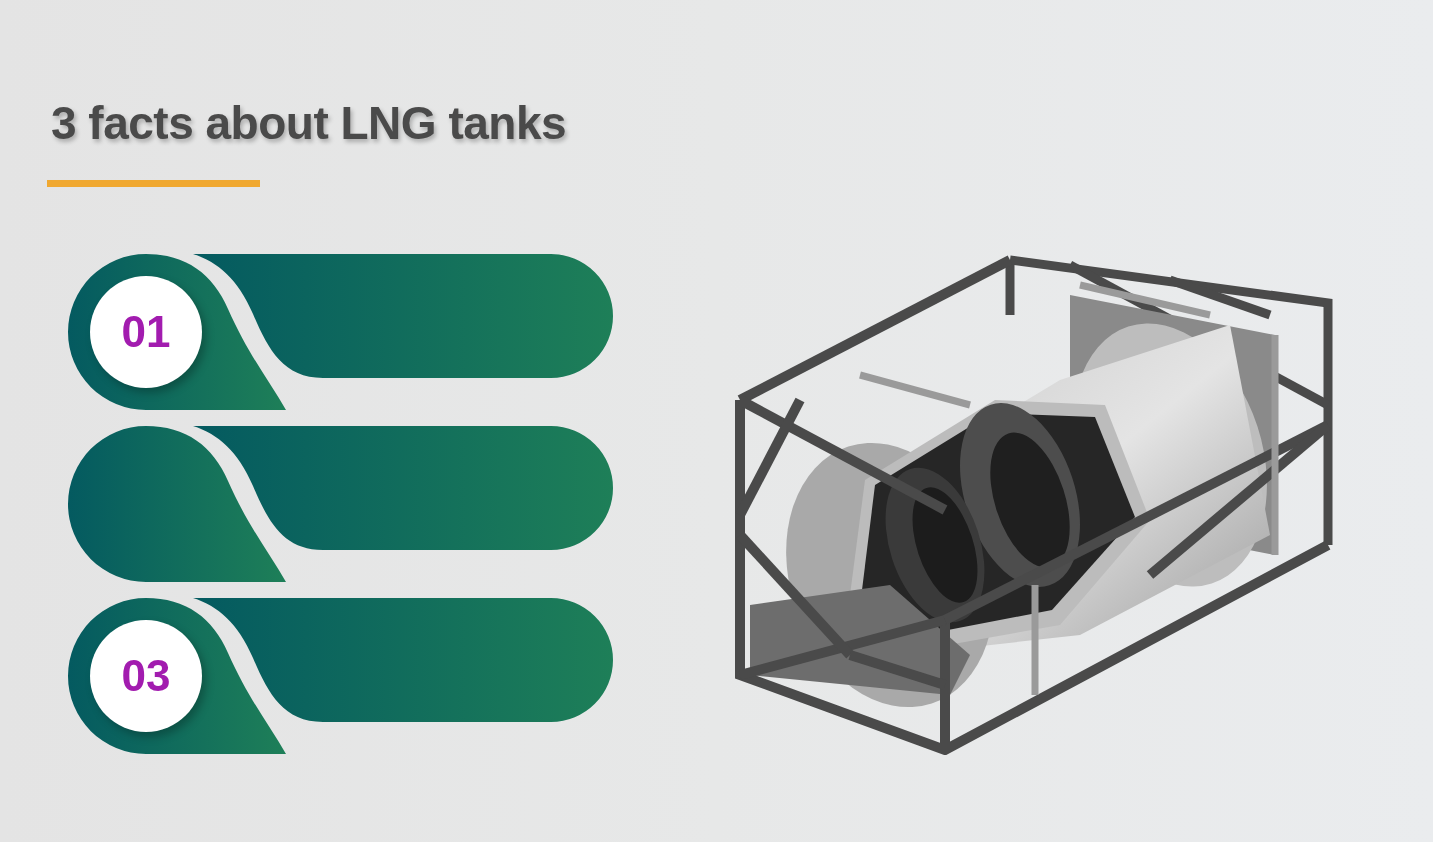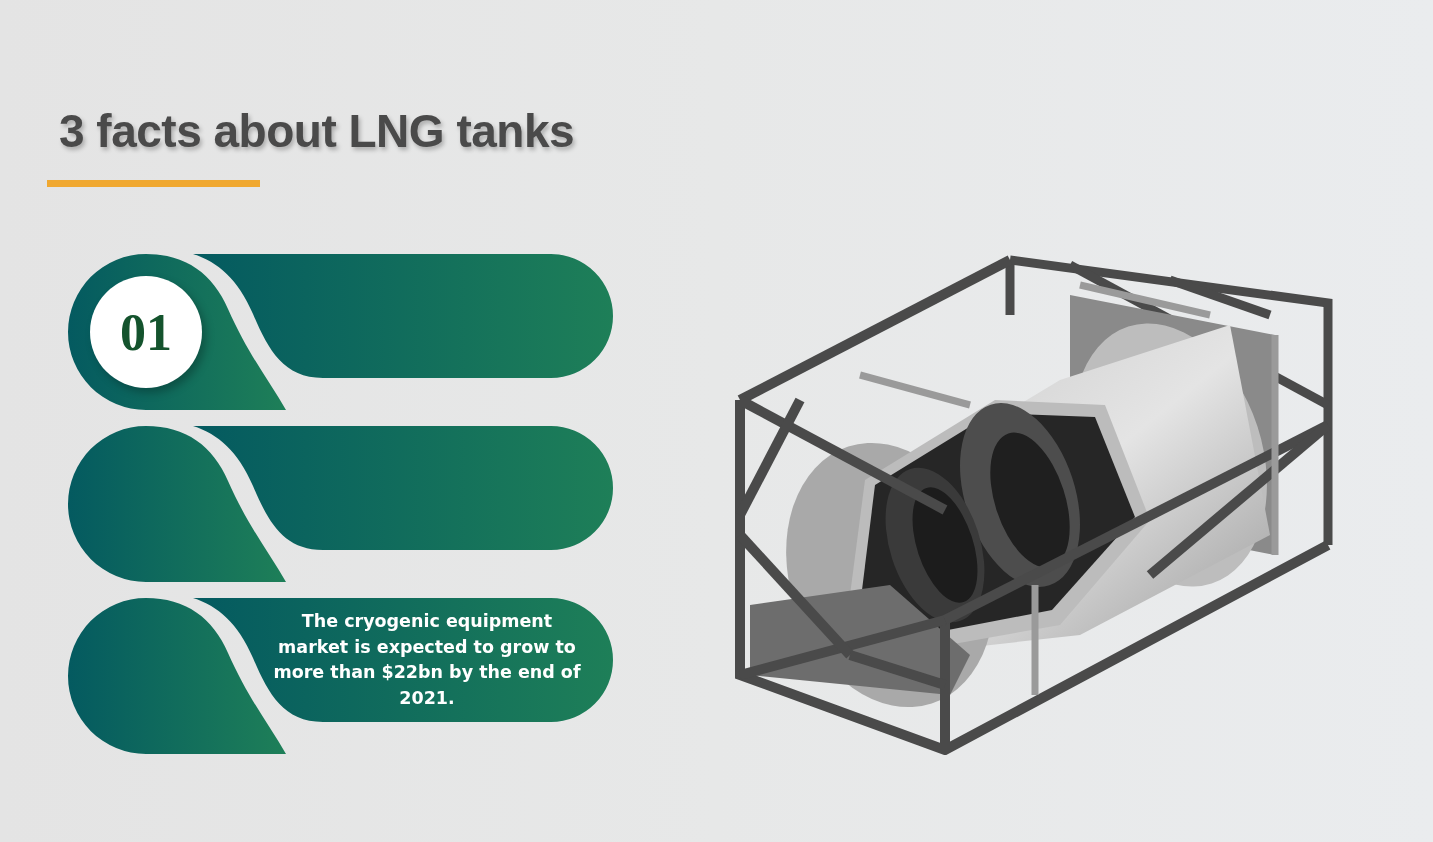--- a/index.html
+++ b/index.html
@@ -1,27 +1,27 @@
 <!DOCTYPE html>
 <html><head>
 <meta charset="utf-8">
 <style>
   html,body{margin:0;padding:0;}
   body{width:1433px;height:842px;overflow:hidden;position:relative;
     background:linear-gradient(90deg,#e4e4e4 0%,#e7e8e8 50%,#eaecee 100%);
     font-family:"Liberation Sans",sans-serif;}
   .title{position:absolute;left:47px;top:92px;font-family:"Liberation Sans",sans-serif;
     font-weight:700;font-size:46px;color:#4a4a4a;letter-spacing:-0.5px;
-    text-shadow:2px 3px 4px rgba(0,0,0,0.25);margin:12px;}
+    text-shadow:2px 3px 4px rgba(0,0,0,0.25);margin:4px;}
   .underline{position:absolute;left:47px;top:180px;width:213px;height:7px;background:#f0a830;}
   .fact{position:absolute;left:68px;width:560px;height:158px;}
   .fact svg.shape{position:absolute;left:0;top:0;}
   .num-circle{position:absolute;left:22px;top:22px;width:112px;height:112px;border-radius:50%;
     background:#fff;box-shadow:4px 5px 8px rgba(0,0,0,0.25);display:flex;align-items:center;justify-content:center;}
-  .num{font-family:Liberation Serif, serif;font-weight:700;font-size:52px;color:#14532d;}
+  .num{font-family:Liberation Sans, sans-serif;font-weight:700;font-size:44px;color:#a21caf;}
   .fact-text{position:absolute;left:200px;top:0;width:318px;height:124px;display:flex;align-items:center;justify-content:center;
     text-align:center;color:#fff;font-family:"DejaVu Sans",sans-serif;font-weight:700;font-size:17.5px;line-height:25.5px;}
   .tank{position:absolute;left:730px;top:255px;width:610px;height:500px;}
 </style>
 </head>
 <body>
 
 <h1 class="title">3 facts about LNG tanks</h1>
 <div class="underline"></div>
 
@@ -46,21 +46,23 @@
     <path d="M125,0 H483 A62,62 0 0 1 483,124 H255 C215,124 200,95 185,60 C170,25 150,8 125,0 Z" fill="url(#g1)"></path>
     <path d="M78,0 C118,0 145,20 160,55 C180,100 200,125 218,156 H78 A78,78 0 0 1 78,0 Z" fill="url(#g1)"></path>
   </svg>
 </div>
 
 <div class="fact" style="top:598px;">
   <svg class="shape" width="560" height="158" viewBox="0 0 560 158">
     <path d="M125,0 H483 A62,62 0 0 1 483,124 H255 C215,124 200,95 185,60 C170,25 150,8 125,0 Z" fill="url(#g1)"></path>
     <path d="M78,0 C118,0 145,20 160,55 C180,100 200,125 218,156 H78 A78,78 0 0 1 78,0 Z" fill="url(#g1)"></path>
   </svg>
-  <div class="fact-text">The cryogenic equipment market is expected to grow to more than $22bn by the end of 2021.</div>
+  <div class="num-circle">
+    <span class="num">03</span>
+  </div>
 </div>
 
 <svg class="tank" viewBox="0 0 610 500">
   <defs>
     <linearGradient id="shell" x1="0" y1="0" x2="1" y2="1">
       <stop offset="0" stop-color="#c9c9c9"></stop>
         <stop offset="0.5" stop-color="#e4e4e4"></stop>
         <stop offset="1" stop-color="#9a9a9a"></stop>
     </linearGradient>
   </defs>

